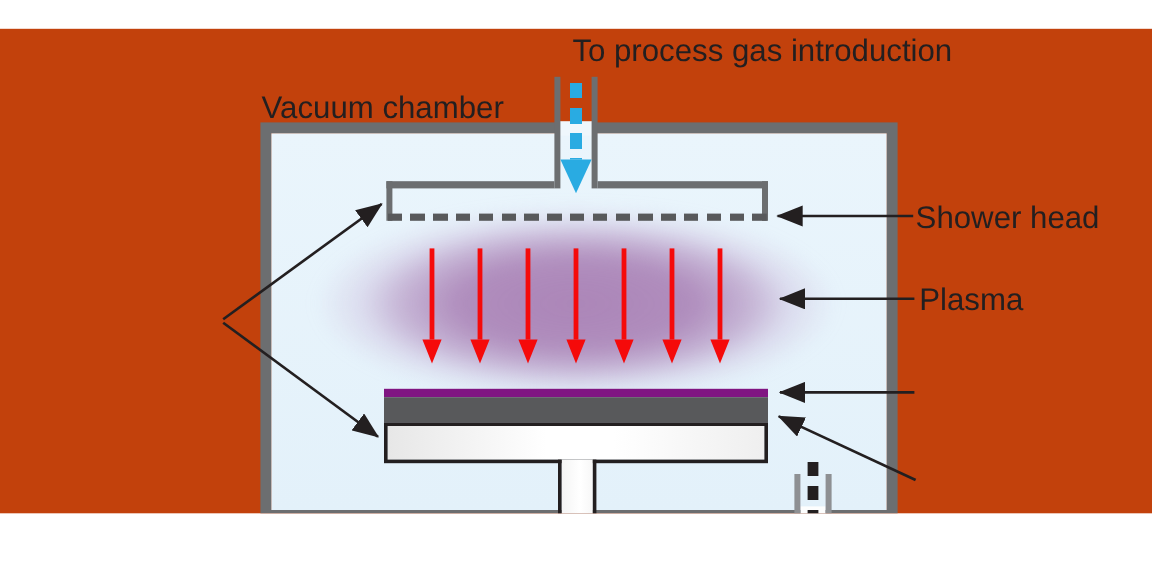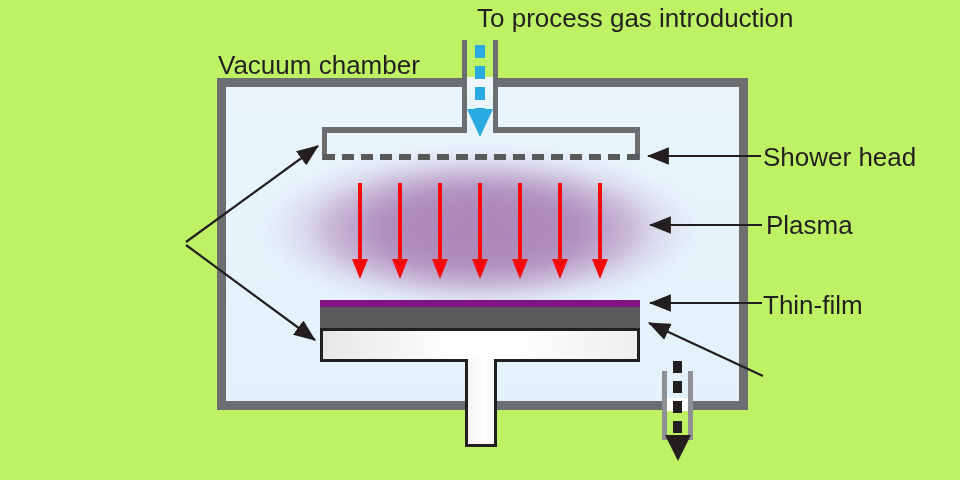--- a/index.html
+++ b/index.html
@@ -1,18 +1,18 @@
 <!DOCTYPE html>
 <html><head>
 <meta charset="utf-8">
 <style>
   html,body { margin:0; padding:0; background:#fff; }
   .canvas {
-    position:relative; width:960px; height:480px; overflow:hidden;
-    background:#bef264; font-family:"Liberation Sans", sans-serif; color:#231F20;
+    position:relative; width:960px; height:404px; overflow:hidden;
+    background:#c2410c; font-family:"Liberation Sans", sans-serif; color:#231F20;margin-top:24px;
   }
   .abs { position:absolute; }
 
   
   .chamber {
     left:217px; top:78px; width:531px; height:332px; box-sizing:border-box;
     border:9px solid #6C6E70; background:linear-gradient(180deg,#EAF5FC,#E3F1FA);
   }
   .wall-gap-top { left:466px; top:77px; width:28px; height:12px; background:#EFF7FC; }
   .wall-gap-pump { left:667px; top:398px; width:21px; height:13px; background:#FDFEFE; }
@@ -151,18 +151,17 @@
     <line x1="763" y1="376" x2="649" y2="323" stroke="#231F20" stroke-width="2.2" marker-end="url(#ah)"></line>
     <line x1="186" y1="242" x2="318" y2="146" stroke="#231F20" stroke-width="2.2" marker-end="url(#ah)"></line>
     <line x1="186" y1="245" x2="315" y2="340" stroke="#231F20" stroke-width="2.2" marker-end="url(#ah)"></line>
   </svg>
 
   <div class="lbl lbl-gas">To process gas introduction</div>
   <div class="lbl lbl-chamber">Vacuum chamber</div>
   <div class="lbl lbl-shower">Shower head</div>
   <div class="lbl lbl-plasma">Plasma</div>
   <div class="lbl lbl-film">
-    <div>Thin-film</div>
   </div>
   <div class="lbl lbl-pump">
   </div>
 
 </div>
 
 </body></html>

